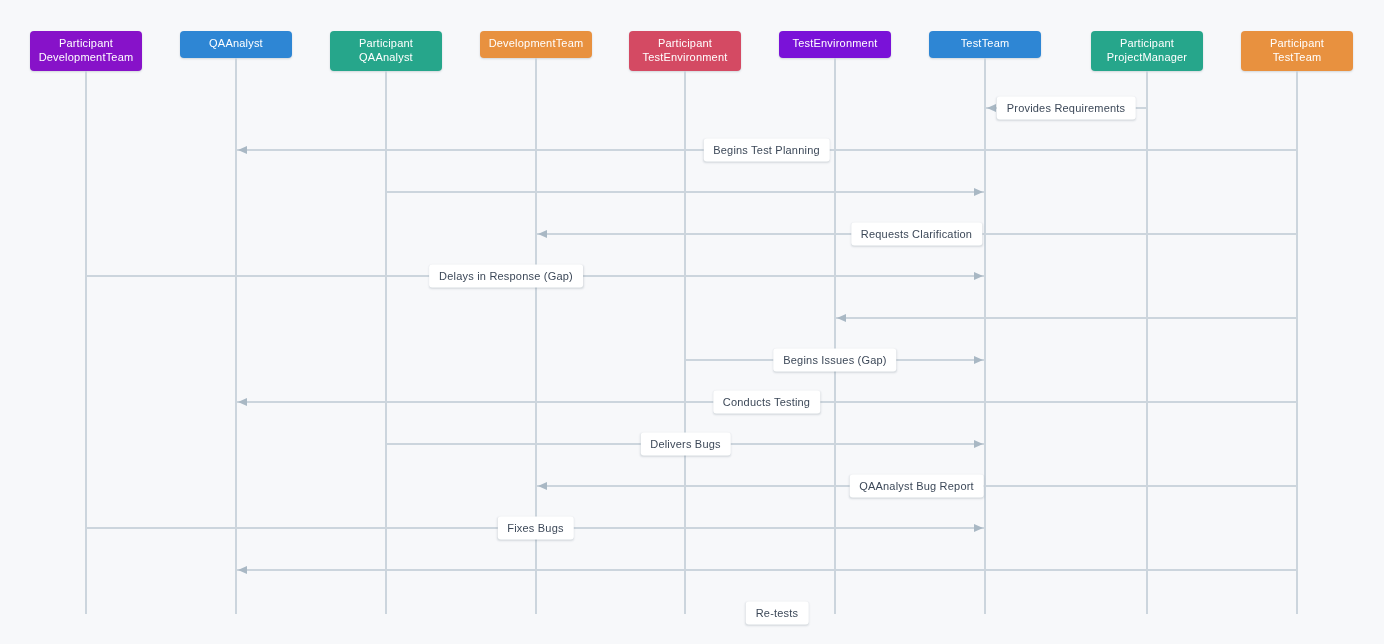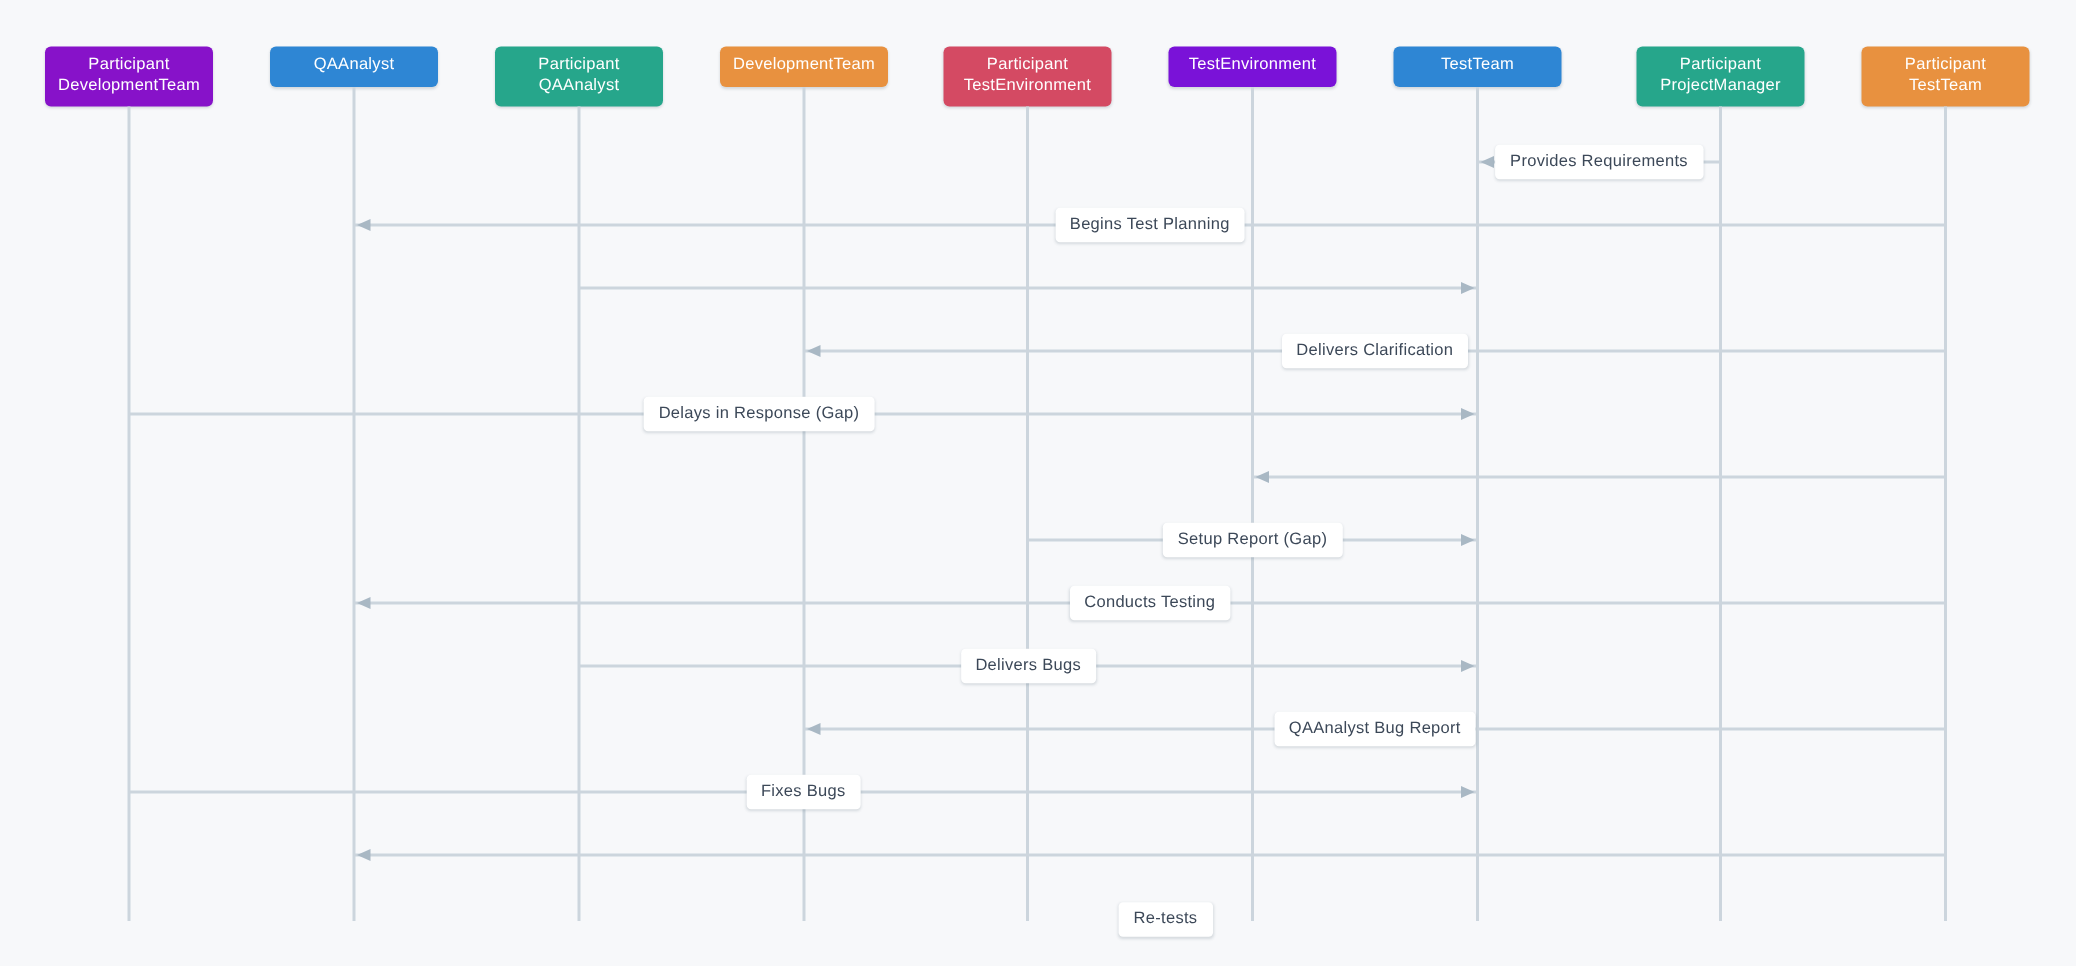--- a/index.html
+++ b/index.html
@@ -115,32 +115,32 @@
 
   <div class="msg-line" style="left: 236px; width: 1061px; top: 149px; background: rgb(204, 213, 221);"></div>
   <div class="msg-arrowhead left" style="top: 146px; left: 238px; border-right-color: rgb(169, 184, 196);"></div>
   <div class="msg-label" style="left: 766.5px; top: 150px; color: rgb(60, 72, 88);">Begins Test Planning</div>
 
   <div class="msg-line" style="left: 386px; width: 599px; top: 191px; background: rgb(204, 213, 221);"></div>
   <div class="msg-arrowhead right" style="top: 188px; left: 974px; border-left-color: rgb(169, 184, 196);"></div>
 
   <div class="msg-line" style="left: 536px; width: 761px; top: 233px; background: rgb(204, 213, 221);"></div>
   <div class="msg-arrowhead left" style="top: 230px; left: 538px; border-right-color: rgb(169, 184, 196);"></div>
-  <div class="msg-label" style="left: 916.5px; top: 234px; color: rgb(60, 72, 88);">Delivers Clarification</div>
+  <div class="msg-label" style="left: 916.5px; top: 234px; color: rgb(60, 72, 88);">Requests Clarification</div>
 
   <div class="msg-line" style="left: 86px; width: 899px; top: 275px; background: rgb(204, 213, 221);"></div>
   <div class="msg-arrowhead right" style="top: 272px; left: 974px; border-left-color: rgb(169, 184, 196);"></div>
   <div class="msg-label" style="left: 506px; top: 276px; color: rgb(60, 72, 88);">Delays in Response (Gap)</div>
 
   <div class="msg-line" style="left: 835px; width: 462px; top: 317px; background: rgb(204, 213, 221);"></div>
   <div class="msg-arrowhead left" style="top: 314px; left: 837px; border-right-color: rgb(169, 184, 196);"></div>
 
   <div class="msg-line" style="left: 685px; width: 300px; top: 359px; background: rgb(204, 213, 221);"></div>
   <div class="msg-arrowhead right" style="top: 356px; left: 974px; border-left-color: rgb(169, 184, 196);"></div>
-  <div class="msg-label" style="left: 835px; top: 360px; color: rgb(60, 72, 88);">Setup Report (Gap)</div>
+  <div class="msg-label" style="left: 835px; top: 360px; color: rgb(60, 72, 88);">Begins Issues (Gap)</div>
 
   <div class="msg-line" style="left: 236px; width: 1061px; top: 401px; background: rgb(204, 213, 221);"></div>
   <div class="msg-arrowhead left" style="top: 398px; left: 238px; border-right-color: rgb(169, 184, 196);"></div>
   <div class="msg-label" style="left: 766.5px; top: 402px; color: rgb(60, 72, 88);">Conducts Testing</div>
 
   <div class="msg-line" style="left: 386px; width: 599px; top: 443px; background: rgb(204, 213, 221);"></div>
   <div class="msg-arrowhead right" style="top: 440px; left: 974px; border-left-color: rgb(169, 184, 196);"></div>
   <div class="msg-label" style="left: 685.5px; top: 444px; color: rgb(60, 72, 88);">Delivers Bugs</div>
 
   <div class="msg-line" style="left: 536px; width: 761px; top: 485px; background: rgb(204, 213, 221);"></div>

